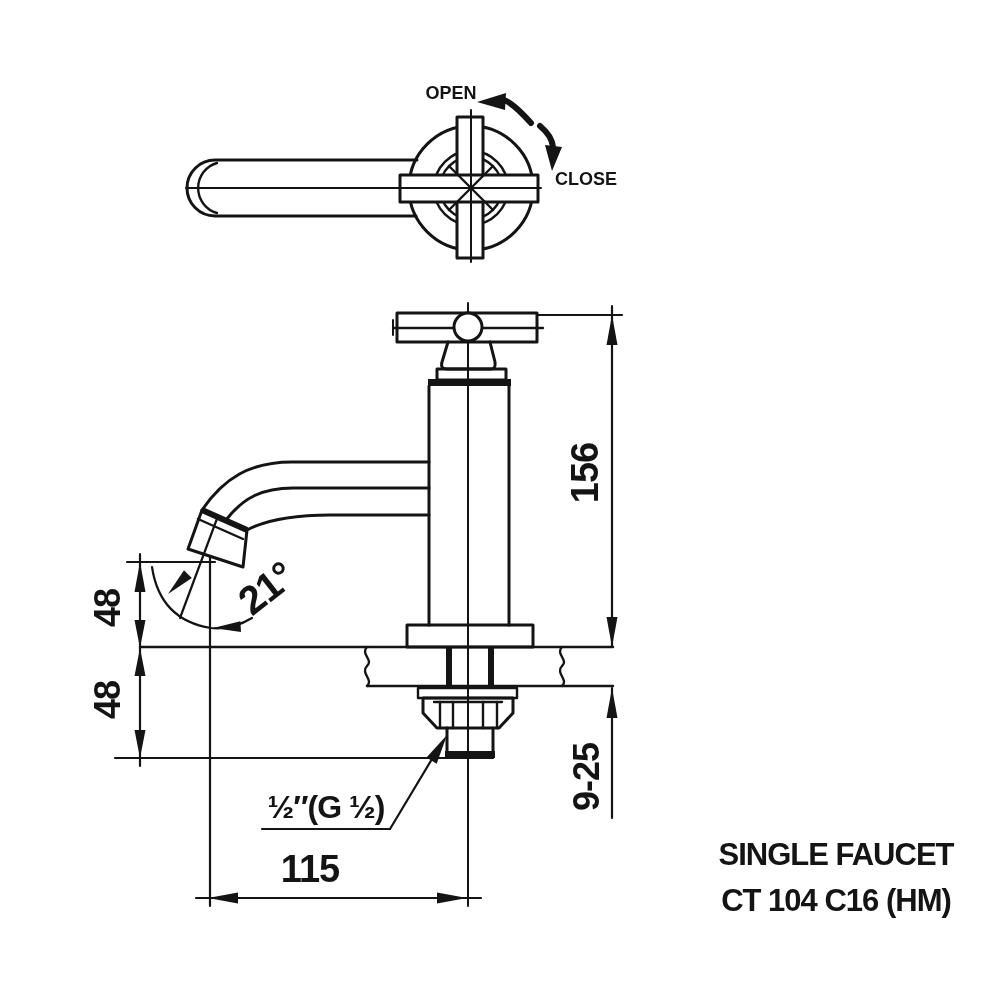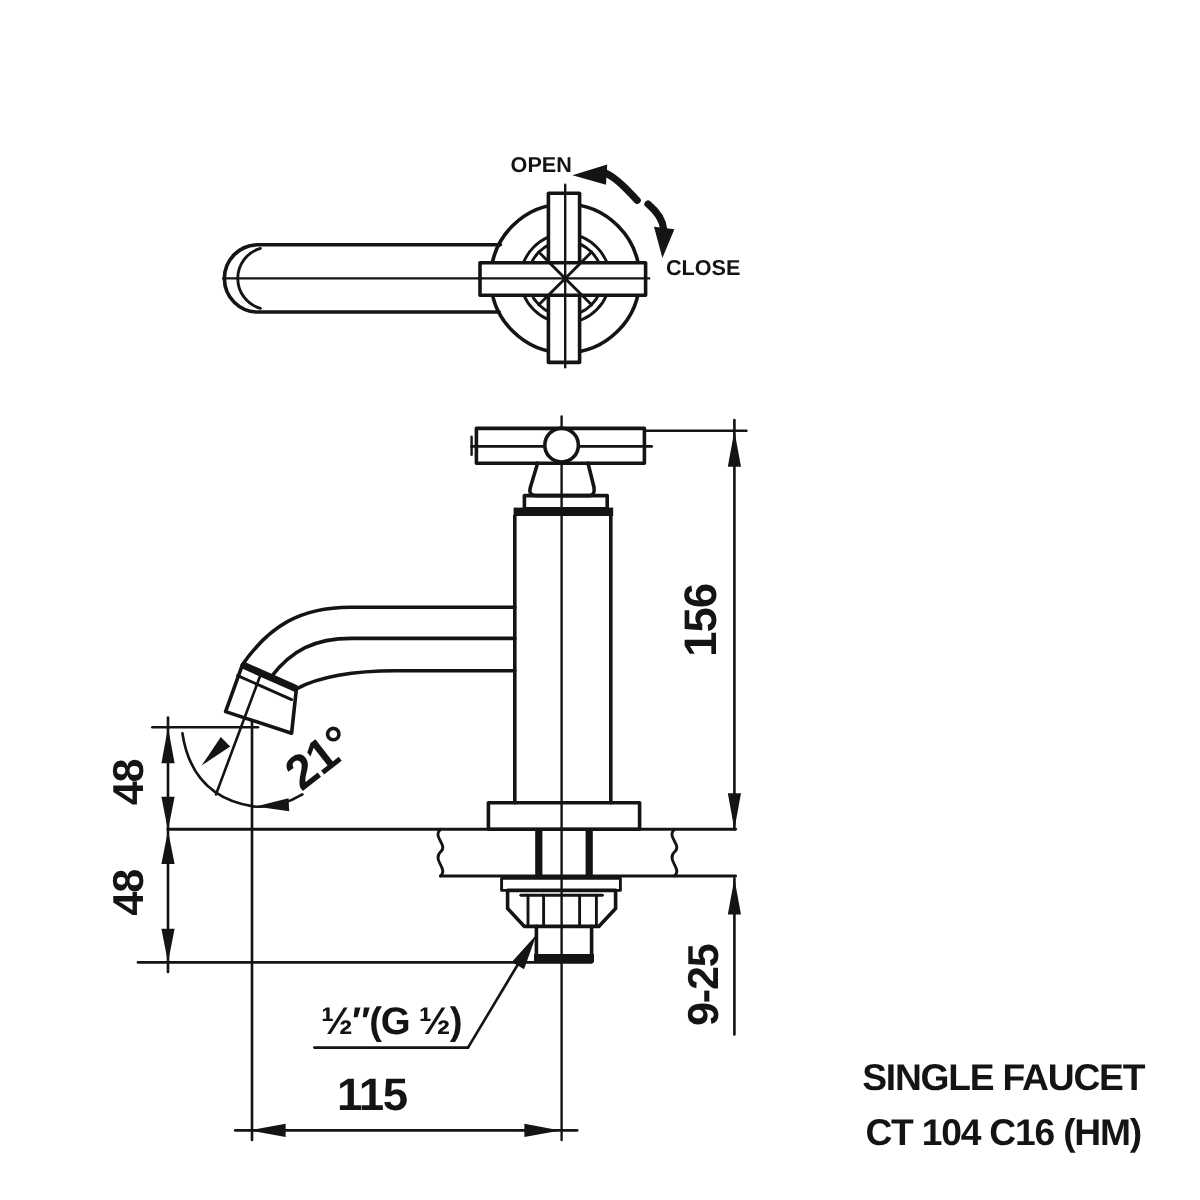--- a/index.html
+++ b/index.html
@@ -1,17 +1,17 @@
 <!DOCTYPE html>
 <html style="--ink: #141414; --bg: #ffffff;"><head>
 <meta charset="utf-8">
 <style>
   :root { --ink:#141414; --bg:#ffffff; }
   html,body { margin:0; padding:0; background:var(--bg); }
-  .canvas { width:1000px; height:952px; position:relative; background:var(--bg);margin-top:44px; }
+  .canvas { width:1000px; height:952px; position:relative; background:var(--bg); }
   svg { display:block; }
   
   .ol   { stroke:var(--ink); stroke-width:3;   fill:none; stroke-linejoin:round; stroke-linecap:round; }
   .ol2  { stroke:var(--ink); stroke-width:2.4; fill:none; stroke-linejoin:round; stroke-linecap:round; }
   .thin { stroke:var(--ink); stroke-width:2;   fill:none; stroke-linecap:round; }
   .dim  { stroke:var(--ink); stroke-width:2.2; fill:none; stroke-linecap:round; }
   .thick{ stroke:var(--ink); stroke-width:6;   fill:none; stroke-linecap:butt; }
   .wfill{ fill:var(--bg); }
   .ink  { fill:var(--ink); stroke:none; }
   text  { fill:var(--ink); font-family:"Liberation Sans", sans-serif; font-weight:bold; }

